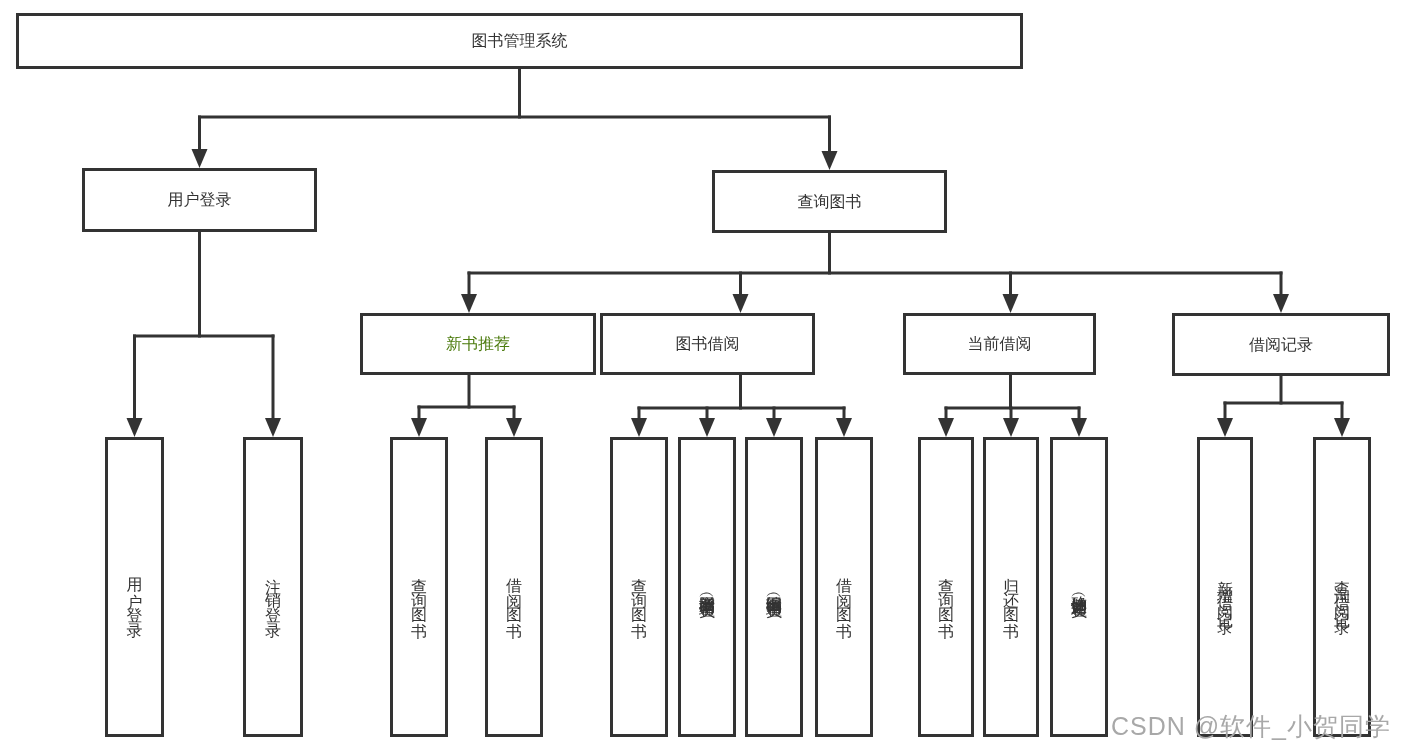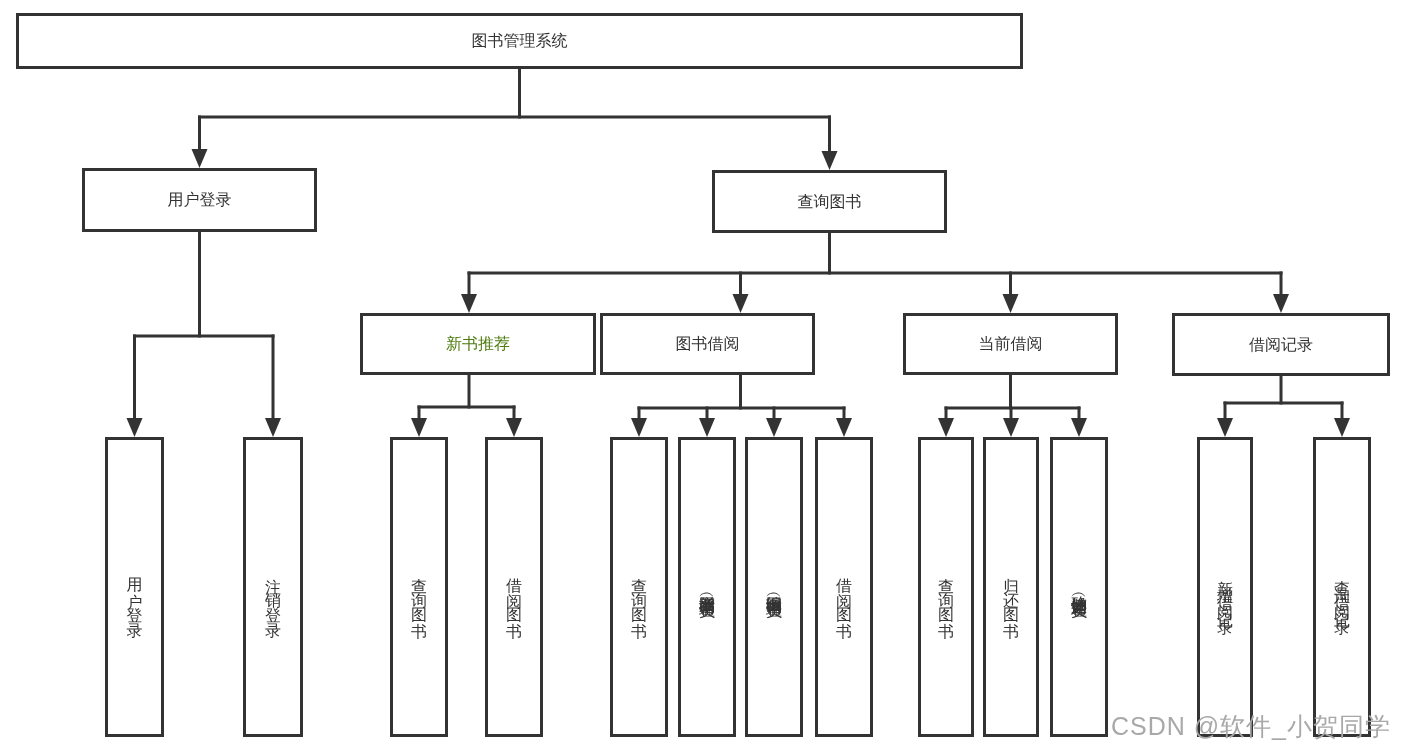--- a/index.html
+++ b/index.html
@@ -124,21 +124,21 @@
         <line x1="1342" y1="403" x2="1342" y2="420" stroke="#333333" stroke-width="3" stroke-linecap="square"></line>
         <polygon points="1334,418 1350,418 1342,437" fill="#333333"></polygon>
       </g>
     </svg>
   <div id="nodes-layer">
       <div class="node" style="left: 16px; top: 13px; width: 1007px; height: 56px; border-color: rgb(51, 51, 51); color: rgb(51, 51, 51);">图书管理系统</div>
       <div class="node" style="left: 82px; top: 168px; width: 235px; height: 64px; border-color: rgb(51, 51, 51); color: rgb(51, 51, 51);">用户登录</div>
       <div class="node" style="left: 712px; top: 170px; width: 235px; height: 63px; border-color: rgb(51, 51, 51); color: rgb(51, 51, 51);">查询图书</div>
       <div class="node" style="left: 360px; top: 313px; width: 236px; height: 62px; border-color: rgb(51, 51, 51); color: #4d7c0f;">新书推荐</div>
       <div class="node" style="left: 600px; top: 313px; width: 215px; height: 62px; border-color: rgb(51, 51, 51); color: rgb(51, 51, 51);">图书借阅</div>
-      <div class="node" style="left: 903px; top: 313px; width: 215px; height: 62px; border-color: rgb(51, 51, 51); color: rgb(51, 51, 51);">当前借阅</div>
+      <div class="node" style="left: 903px; top: 313px; width: 193px; height: 62px; border-color: rgb(51, 51, 51); color: rgb(51, 51, 51);">当前借阅</div>
       <div class="node" style="left: 1172px; top: 313px; width: 218px; height: 63px; border-color: rgb(51, 51, 51); color: rgb(51, 51, 51);">借阅记录</div>
       <div class="node v s4" style="left: 105px; top: 437px; width: 59px; height: 300px; border-color: rgb(51, 51, 51); color: rgb(51, 51, 51);">用户登录</div>
       <div class="node v s4" style="left: 243px; top: 437px; width: 60px; height: 300px; border-color: rgb(51, 51, 51); color: rgb(51, 51, 51);">注销登录</div>
       <div class="node v s4" style="left: 390px; top: 437px; width: 58px; height: 300px; border-color: rgb(51, 51, 51); color: rgb(51, 51, 51);">查询图书</div>
       <div class="node v s4" style="left: 485px; top: 437px; width: 58px; height: 300px; border-color: rgb(51, 51, 51); color: rgb(51, 51, 51);">借阅图书</div>
       <div class="node v s4" style="left: 610px; top: 437px; width: 58px; height: 300px; border-color: rgb(51, 51, 51); color: rgb(51, 51, 51);">查询图书</div>
       <div class="node v slong" style="left: 678px; top: 437px; width: 58px; height: 300px; border-color: rgb(51, 51, 51); color: rgb(51, 51, 51);">新增图书（管理员）</div>
       <div class="node v slong" style="left: 745px; top: 437px; width: 58px; height: 300px; border-color: rgb(51, 51, 51); color: rgb(51, 51, 51);">编辑图书（管理员）</div>
       <div class="node v s4" style="left: 815px; top: 437px; width: 58px; height: 300px; border-color: rgb(51, 51, 51); color: rgb(51, 51, 51);">借阅图书</div>
       <div class="node v s4" style="left: 918px; top: 437px; width: 56px; height: 300px; border-color: rgb(51, 51, 51); color: rgb(51, 51, 51);">查询图书</div>

